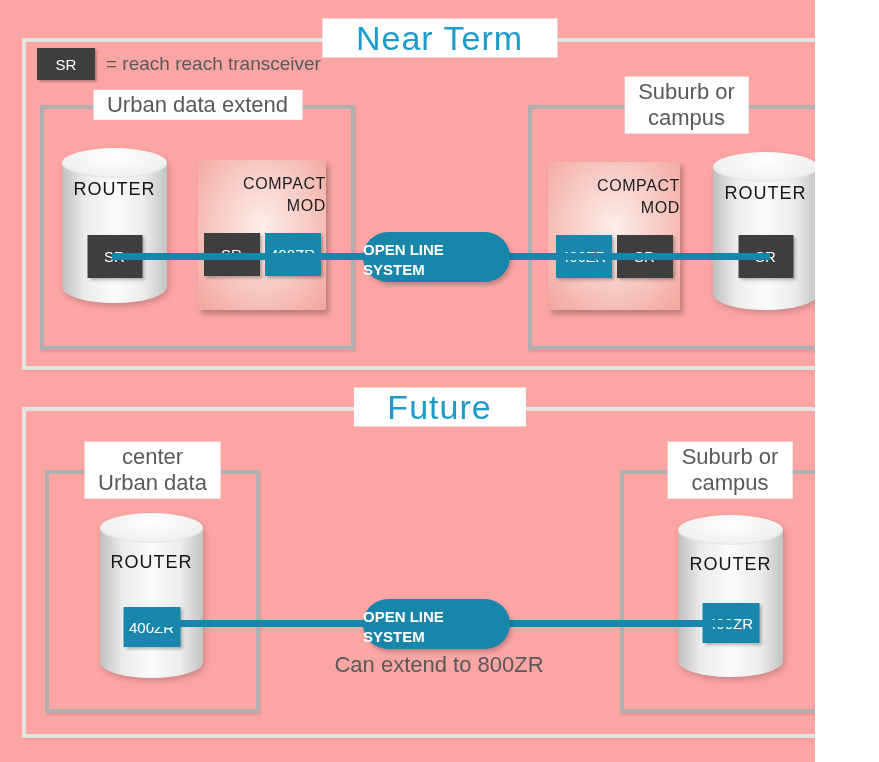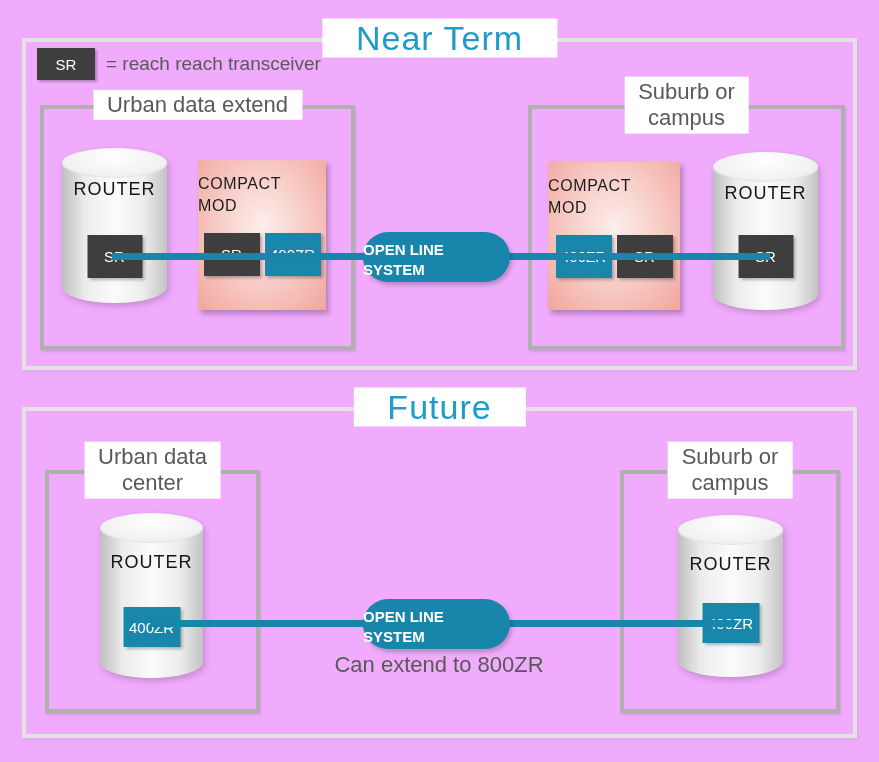--- a/index.html
+++ b/index.html
@@ -1,17 +1,17 @@
 <!DOCTYPE html>
 <html><head>
 <meta charset="utf-8">
 <style>
   html,body{margin:0;padding:0;background:#ffffff;}
   body{font-family:"Liberation Sans", sans-serif;}
-  .stage{position:relative;width:879px;height:762px;background:#f0abfc;overflow:hidden;}
+  .stage{position:relative;width:815px;height:762px;background:#fca5a5;overflow:hidden;}
 
   
   .panel{position:absolute;border:4px solid #e3e3e3;box-sizing:border-box;background:transparent;
          box-shadow:2px 2px 2px rgba(0,0,0,0.04);}
   .panel-near{left:22px;top:38px;width:835px;height:332px;}
   .panel-future{left:22px;top:407px;width:835px;height:331px;}
   .panel-title{position:absolute;top:-4px;left:50%;transform:translate(-50%,-50%);
                background:#ffffff;padding:0 34px;font-size:34px;font-weight:300;
                color:#1d9bca;letter-spacing:1px;white-space:nowrap;z-index:5;}
 
@@ -48,21 +48,21 @@
   
   .chip{display:flex;align-items:center;justify-content:center;color:#ffffff;font-size:15px;
         box-shadow:2px 2px 3px rgba(0,0,0,0.28);z-index:3;}
   .chip-dark{background:#3e3e3e;}
   .chip-teal{background:#1987ac;}
 
   
   .cmod{position:absolute;z-index:3;
         background:radial-gradient(ellipse at 50% 45%,#fdeeec 0%,#f8cfc9 45%,#f1a59d 100%);
         box-shadow:3px 4px 5px rgba(0,0,0,0.25);}
-  .cmod-title{position:absolute;top:13px;left:0;width:100%;text-align:left;font-size:16px;
+  .cmod-title{position:absolute;top:13px;left:0;width:100%;text-align:right;font-size:16px;
               color:#1c1c1c;line-height:1.35;letter-spacing:0.6px;}
   .cmod-chips{position:absolute;top:73px;left:0;width:100%;display:flex;justify-content:center;gap:5px;}
   .cmod-chips .chip{width:56px;height:43px;}
 
   
   .pill{position:absolute;width:147px;height:50px;border-radius:26px;background:#1886ab;
         color:#ffffff;text-align:left;font-size:15px;font-weight:bold;line-height:1.3;
         padding-top:8px;box-sizing:border-box;z-index:4;box-shadow:2px 3px 4px rgba(0,0,0,0.22);}
 
   
@@ -138,22 +138,22 @@
     </div>
   </div>
 
   <div class="panel panel-future">
     <div class="panel-title">Future</div>
 
     <div class="hline" style="left:124px;top:209px;width:585px;"></div>
 
     <div class="site site-fu-urban">
       <div class="site-title">
+        <div>center</div>
         <div>Urban data</div>
-        <div>center</div>
       </div>
       <div class="cyl" style="left:51px;top:39px;width:103px;height:165px;">
         <div class="cyl-body"></div>
         <div class="cyl-top"></div>
         <div class="cyl-label lo">ROUTER</div>
         <div class="chip chip-teal" style="top:94px;width:57px;height:40px;">400ZR</div>
       </div>
     </div>
 
     <div class="pill" style="left:337px;top:188px;">

